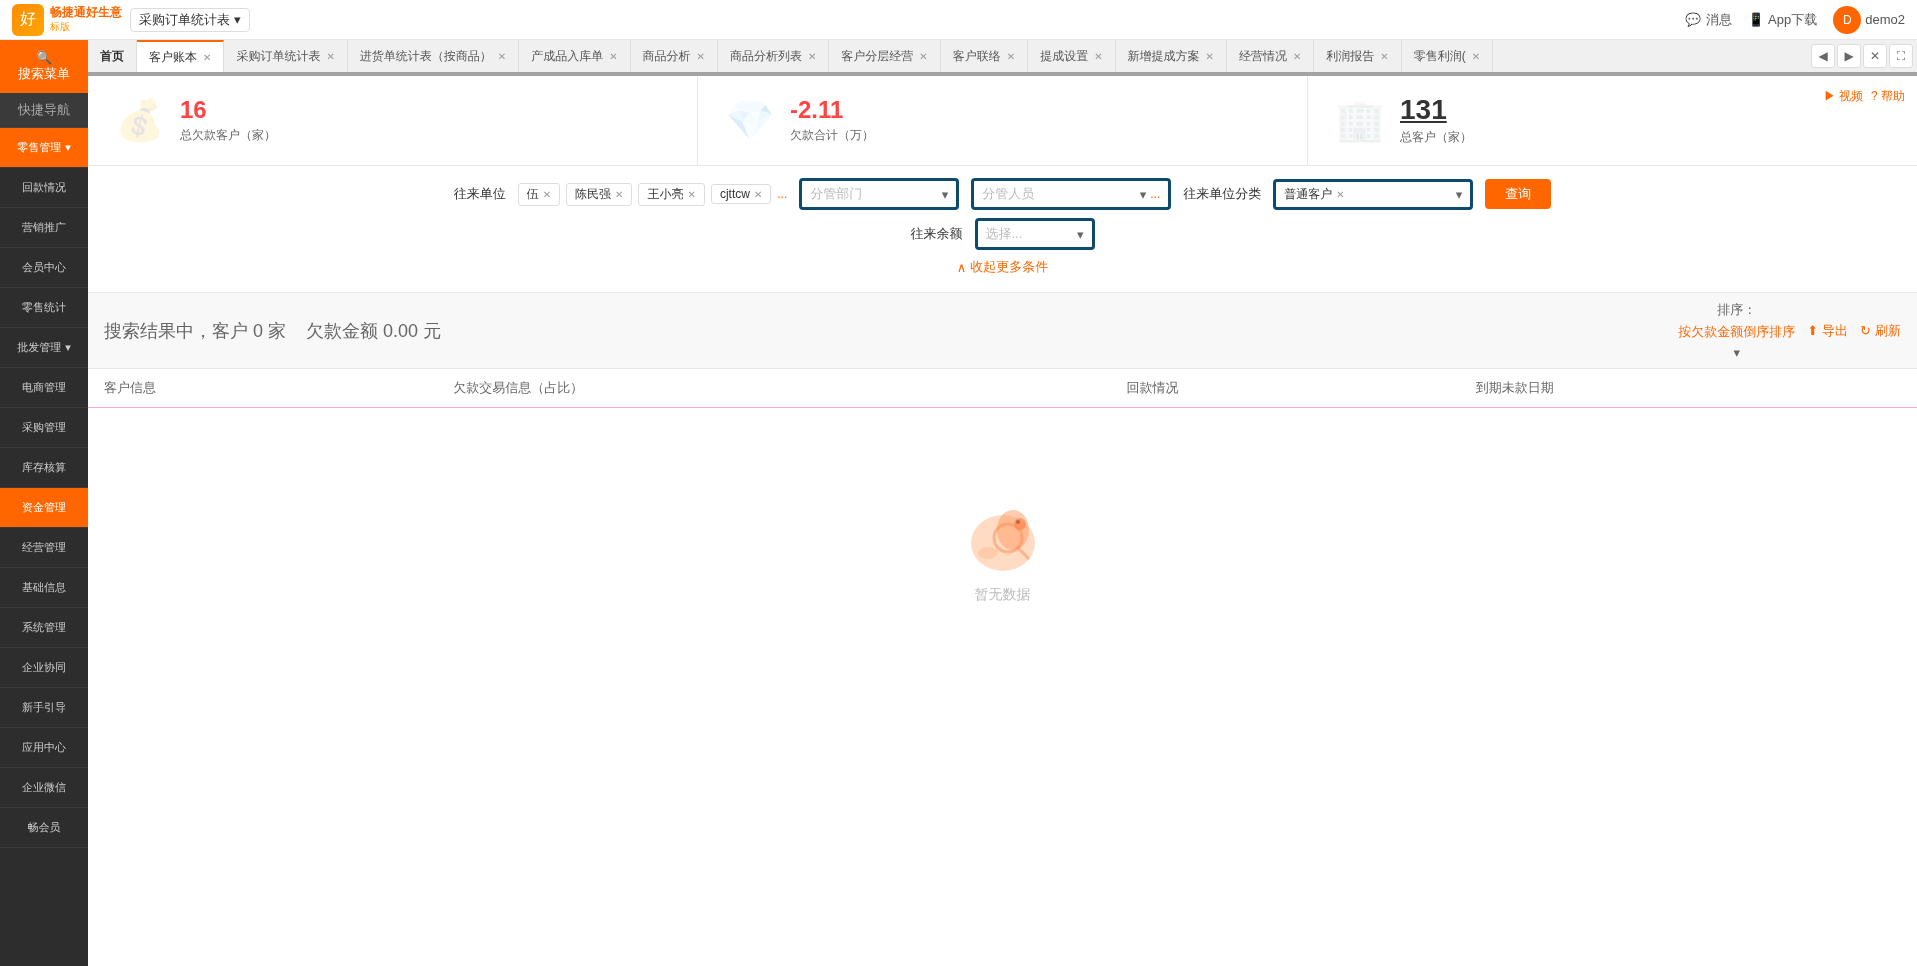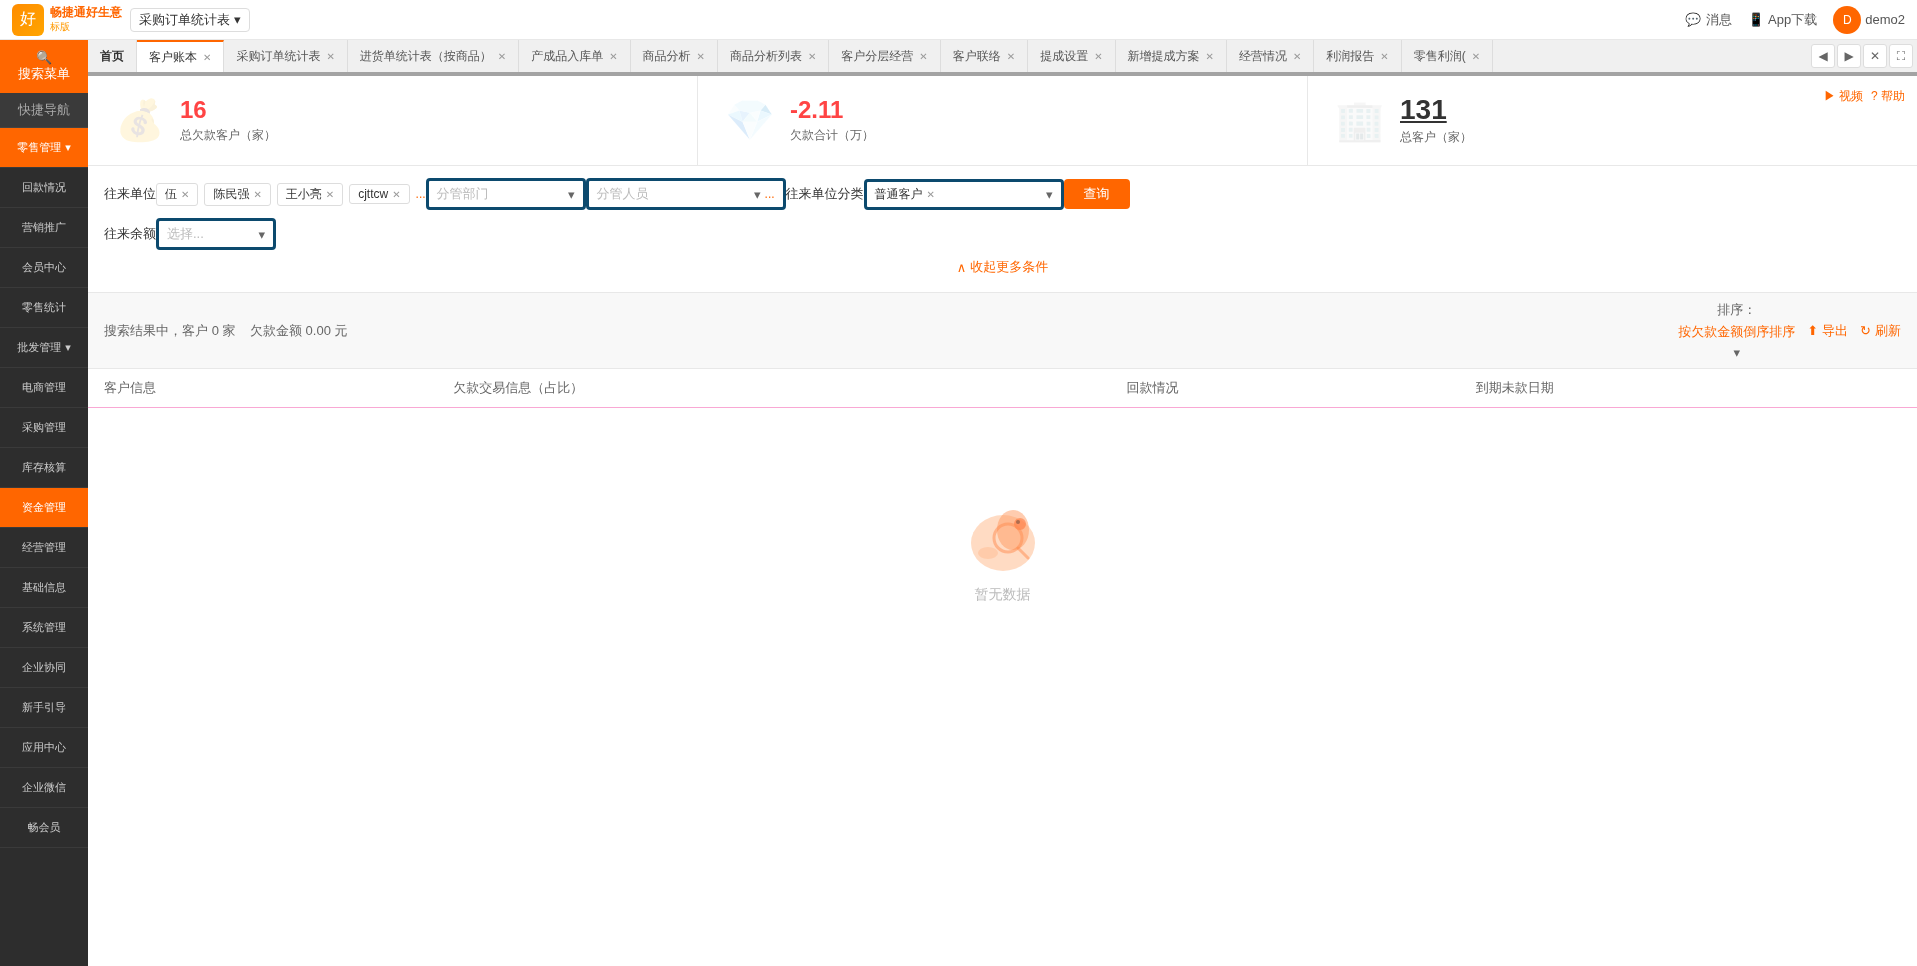--- a/index.html
+++ b/index.html
@@ -65,33 +65,33 @@
     .stat-icon.blue { color: #4a90d9; }
     .stat-values { }
     .stat-number { font-size: 24px; font-weight: bold; color: #ff4444; line-height: 1.1; }
     .stat-number.negative { color: #ff4444; }
     .stat-number.black { color: #333; text-decoration: underline; font-size: 28px; }
     .stat-label { font-size: 12px; color: #666; margin-top: 4px; }
     .stat-side-buttons { position: absolute; top: 12px; right: 12px; display: flex; gap: 8px; font-size: 12px; color: #ff6600; cursor: pointer; }
 
     
     .filter-area { padding: 12px 16px; border-bottom: 1px solid #e8e8e8; background: #fff; }
-    .filter-row { display: flex; align-items: center; gap: 0; margin-bottom: 8px; flex-wrap: wrap; }
+    .filter-row { display: flex; align-items: center; gap: 12px; margin-bottom: 8px; flex-wrap: wrap; justify-content: center; }
     .filter-label { font-size: 13px; color: #333; white-space: nowrap; }
     .filter-tags { display: flex; align-items: center; gap: 6px; flex-wrap: wrap; }
     .filter-tag { display: flex; align-items: center; gap: 4px; background: #fff; border: 1px solid #ddd; border-radius: 3px; padding: 2px 8px; font-size: 12px; color: #333; }
     .filter-tag .close { cursor: pointer; color: #999; font-size: 10px; }
     .filter-more { color: #ff6600; cursor: pointer; font-size: 12px; }
     .filter-select { display: flex; align-items: center; border: 3px solid #0c4a6e; border-radius: 4px; padding: 4px 8px; background: #fff; cursor: pointer; min-width: 160px; gap: 4px; font-size: 13px; color: #666; }
     .filter-select-wide { min-width: 200px; }
     .collapse-btn { display: flex; align-items: center; justify-content: center; gap: 4px; color: #ff6600; cursor: pointer; font-size: 13px; margin: 4px auto; }
 
     
     .result-bar { display: flex; align-items: center; justify-content: space-between; padding: 8px 16px; background: #f8f8f8; border-bottom: 1px solid #e8e8e8; }
-    .result-info { font-size: 13px; color: #666; }
+    .result-info { font-size: 18px; color: #666; }
     .result-actions { display: flex; align-items: center; gap: 12px; font-size: 13px; color: #666; }
     .sort-select { display: flex; align-items: center; gap: 4px; cursor: pointer; flex-direction: column; }
     .action-btn { display: flex; align-items: center; gap: 4px; cursor: pointer; color: #ff6600; }
 
     
     .data-table { width: 100%; border-collapse: collapse; }
     .data-table th { padding: 10px 16px; text-align: left; font-size: 13px; font-weight: normal; color: #666; background: #fff; border-bottom: 1px solid #f9a8d4; }
     .data-table td { padding: 10px 16px; font-size: 13px; border-bottom: 1px solid #f0f0f0; }
 
     

